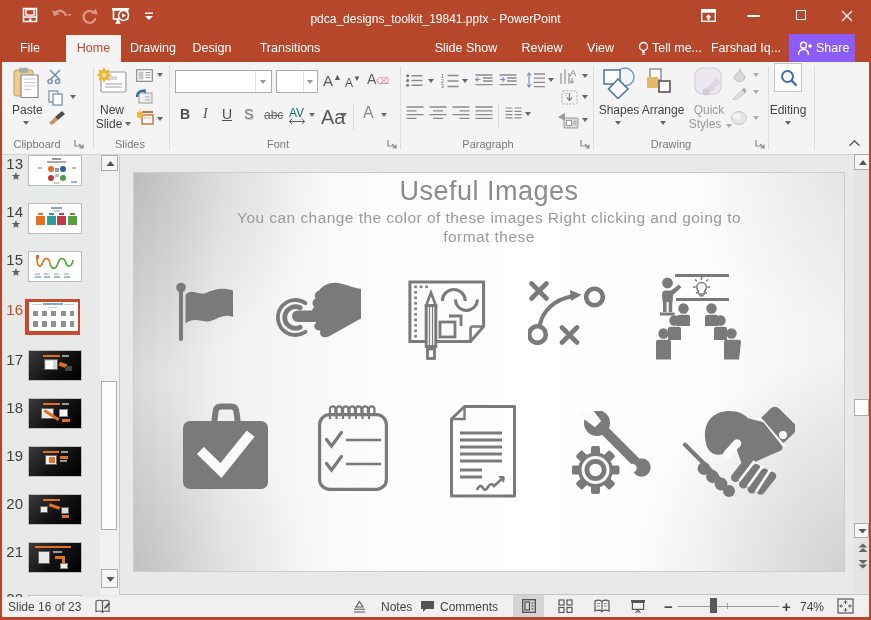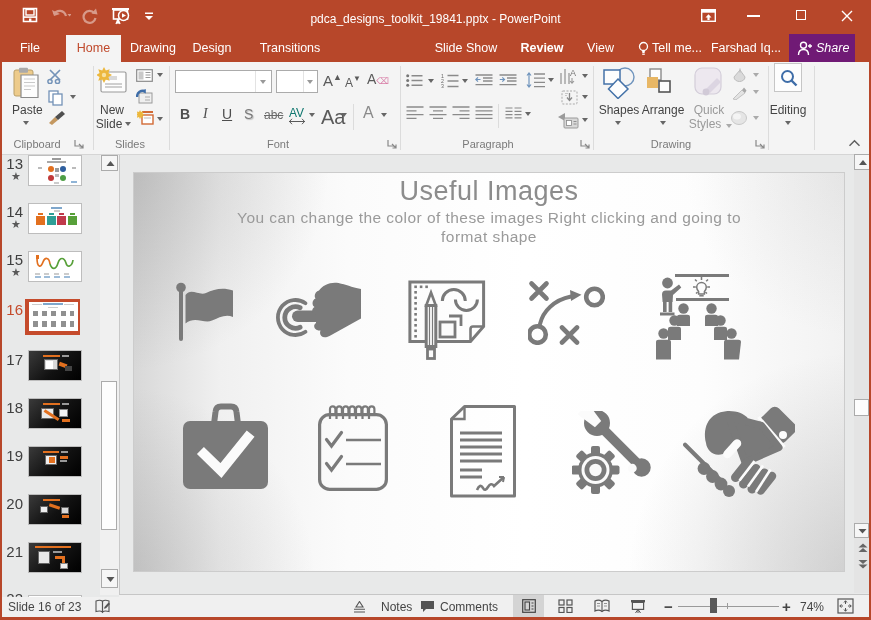--- a/index.html
+++ b/index.html
@@ -8,21 +8,21 @@
 .abs { position:absolute; }
 
 
 #titlebar { left:0; top:0; width:871px; height:35px; background:#B7472A; }
 #title-text { width:871px; top:12px; text-align:center; color:#FFFFFF; font-size:12px; }
 
 
 #tabs { left:0; top:35px; width:871px; height:27px; background:#B7472A; color:#fff; font-size:12.5px; }
 .tab { position:absolute; top:0; height:27px; line-height:27px; text-align:center; }
 #tab-home { background:#F4F4F4; color:#C0492C; }
-#share-btn { background:#701a75; color:#fff;font-style:italic; }
+#share-btn { background:#8b5cf6; color:#fff; }
 
 
 #ribbon { left:1px; top:62px; width:868px; height:93px; background:#F4F4F4; border-bottom:1px solid #D5D5D5; }
 .gsep { position:absolute; top:4px; width:1px; height:84px; background:#DCDCDC; }
 .glabel { position:absolute; top:76px; font-size:11px; color:#7A7A7A; text-align:center; }
 .launcher { position:absolute; top:77px; width:10px; height:10px; }
 .btn-txt { position:absolute; font-size:12px; color:#444; }
 .dd { position:absolute; width:0; height:0; border-left:3px solid transparent; border-right:3px solid transparent; border-top:4px solid #666; }
 
 
@@ -105,21 +105,21 @@
 </div>
 <div class="abs" id="title-text">pdca_designs_toolkit_19841.pptx - PowerPoint</div>
 
 <div class="abs" id="tabs">
   <div class="tab" style="left:10px;width:40px;">File</div>
   <div class="tab" id="tab-home" style="left:66px;width:55px;">Home</div>
   <div class="tab" style="left:130px;width:46px;">Drawing</div>
   <div class="tab" style="left:186px;width:52px;">Design</div>
   <div class="tab" style="left:250px;width:80px;">Transitions</div>
   <div class="tab" style="left:428px;width:76px;">Slide Show</div>
-  <div class="tab" style="left:514px;width:56px;font-weight:bold;">Review</div>
+  <div class="tab" style="left:514px;width:56px;">Review</div>
   <div class="tab" style="left:578px;width:45px;">View</div>
   <svg class="abs" style="left:637px;top:6px;" width="13" height="16" viewBox="0 0 13 16">
     <circle cx="6.5" cy="5.5" r="4" fill="none" stroke="#fff" stroke-width="1.3"></circle>
     <path d="M5 9.5 L8 9.5 L7.6 12 L5.4 12 Z" fill="#fff"></path>
     <rect x="5.2" y="12.6" width="2.6" height="1.2" fill="#fff"></rect>
   </svg>
   <div class="tab" style="left:652px;width:58px;text-align:left;">Tell me...</div>
   <div class="tab" style="left:706px;width:80px;">Farshad Iq...</div>
   <div class="tab" id="share-btn" style="left:789px;top:-1px;height:28px;line-height:28px;width:66px;text-align:left;padding-left:27px;">Share</div>
   <svg class="abs" style="left:797px;top:6px;" width="16" height="15" viewBox="0 0 16 15">
@@ -468,21 +468,21 @@
       <svg width="17" height="19" viewBox="0 0 17 19">
           <path d="M8.5 12 L12.5 7 L4.5 7 Z" fill="#555"></path>
         </svg>
     </div>
   </div>
   <div class="abs" id="vline"></div>
   <div class="abs" id="editor">
     <div class="abs" id="slide">
       <div class="abs" id="slide-title">Useful Images</div>
       <div class="abs slide-sub" style="top:36px;">You can change the color of these images Right clicking and going to</div>
-      <div class="abs slide-sub" style="top:54.5px;">format shape</div>
+      <div class="abs slide-sub" style="top:54.5px;">format these</div>
 
       <svg class="abs" style="left:42px;top:109px;" width="57" height="60" viewBox="0 0 57 60">
         <g fill="#7A7A7A">
         <circle cx="5" cy="5.5" r="4.8"></circle>
         <rect x="3" y="8" width="4" height="51" rx="2"></rect>
         <path d="M9.5 13 C15 5.5 23 14 30 11 C38 7.5 46 5 57 8.5 L57 35 C50 31.5 43 35.5 36 38.5 C28 42 19 33.5 9.5 41.5 Z"></path>
         </g>
       </svg>
 
       <svg class="abs" style="left:141px;top:108px;" width="86" height="58" viewBox="0 0 86 58">

